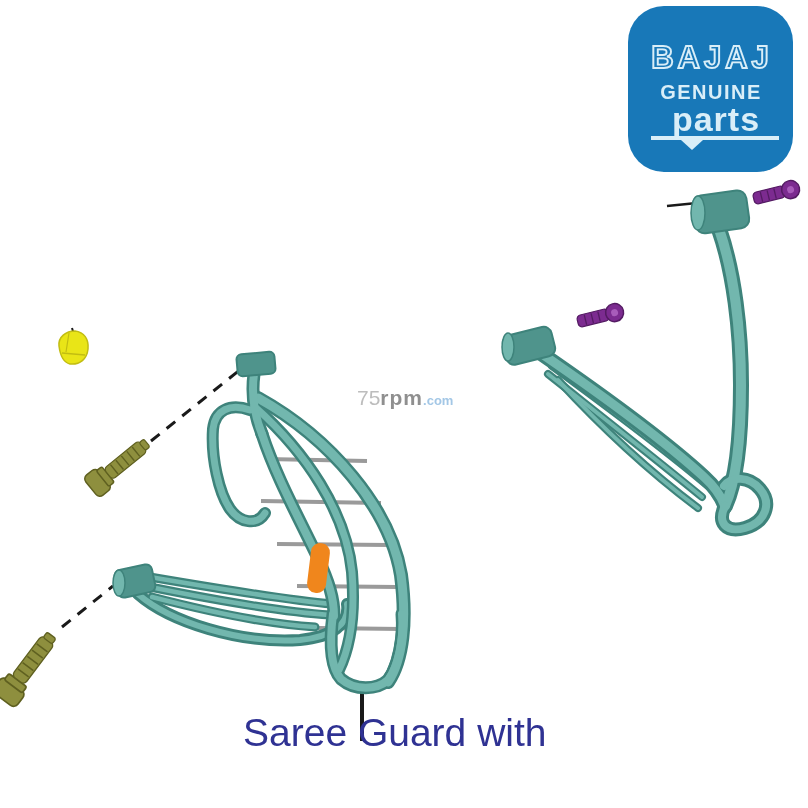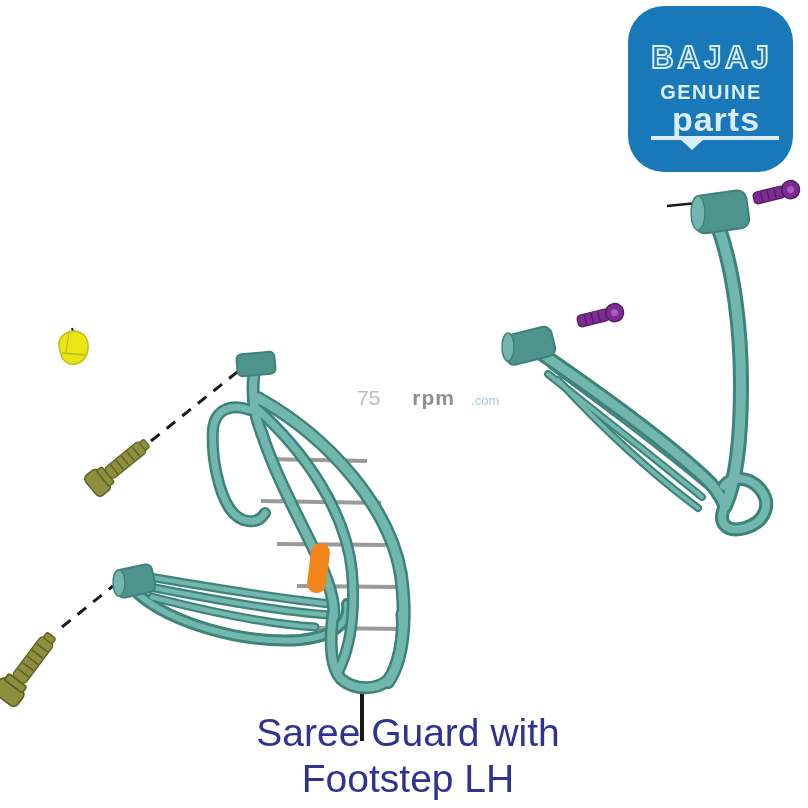--- a/index.html
+++ b/index.html
@@ -37,24 +37,24 @@
   .logo-parts { fill:var(--logo_text); font-weight:bold; font-size:34px;
     letter-spacing:1px; font-family:"Liberation Sans", sans-serif; }
   .logo-rule { stroke:var(--logo_text); stroke-width:4; }
   .logo-arrow { fill:var(--logo_text); }
 
   
   .overlay { position:absolute; white-space:nowrap; }
   .label { color:var(--label_blue); font-size:39px; line-height:1.17; }
   .watermark { left:357px; top:386px; font-size:21px; }
   .wm-99  { color:var(--watermark_gray_light); font-weight:400; }
-  .wm-rpm { color:var(--watermark_gray); font-weight:700; letter-spacing:1px;margin-left:32px; }
-  .wm-com { color:var(--watermark_blue); font-weight:400; font-size:13px;margin-left:16px; }
+  .wm-rpm { color:var(--watermark_gray); font-weight:700; letter-spacing:1px; }
+  .wm-com { color:var(--watermark_blue); font-weight:700; font-size:13px; }
   .label-rh { left:441px; top:184px; }
-  .label-saree { left:243px; top:710px; white-space:normal; width:330px;text-align:center; }
+  .label-saree { left:243px; top:710px; white-space:normal; width:330px; }
 </style>
 </head>
 <body>
 
 <div class="stage">
 
   <svg class="scene" width="808" height="808" viewBox="0 0 808 808">
 
     <defs>
 
@@ -219,16 +219,15 @@
     </g>
   </svg>
 
   <div class="overlay watermark">
     <span class="wm-99">75</span><span class="wm-rpm">rpm</span><span class="wm-com">.com</span>
   </div>
 
 
   <div class="overlay label label-saree">
     <div>Saree Guard with</div>
-    <div>Footstep LH</div>
   </div>
 
 </div>
 
 </body></html>

